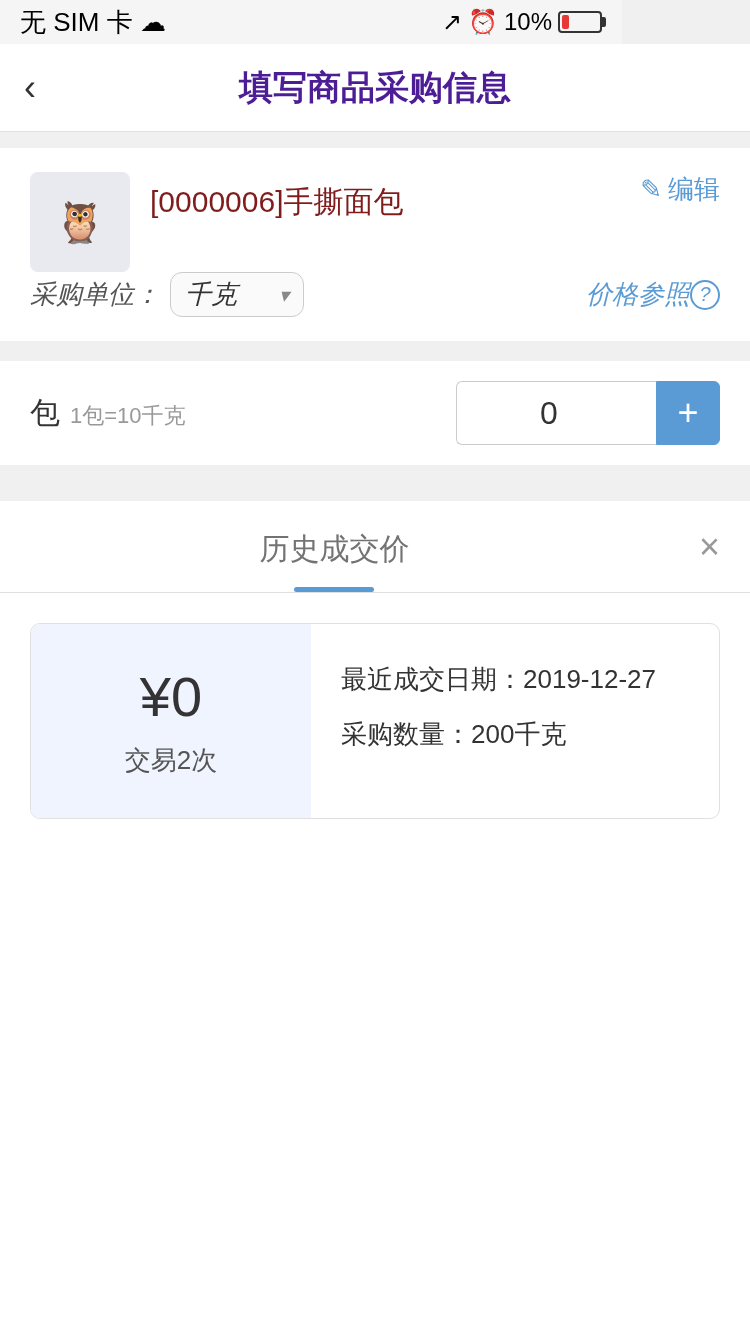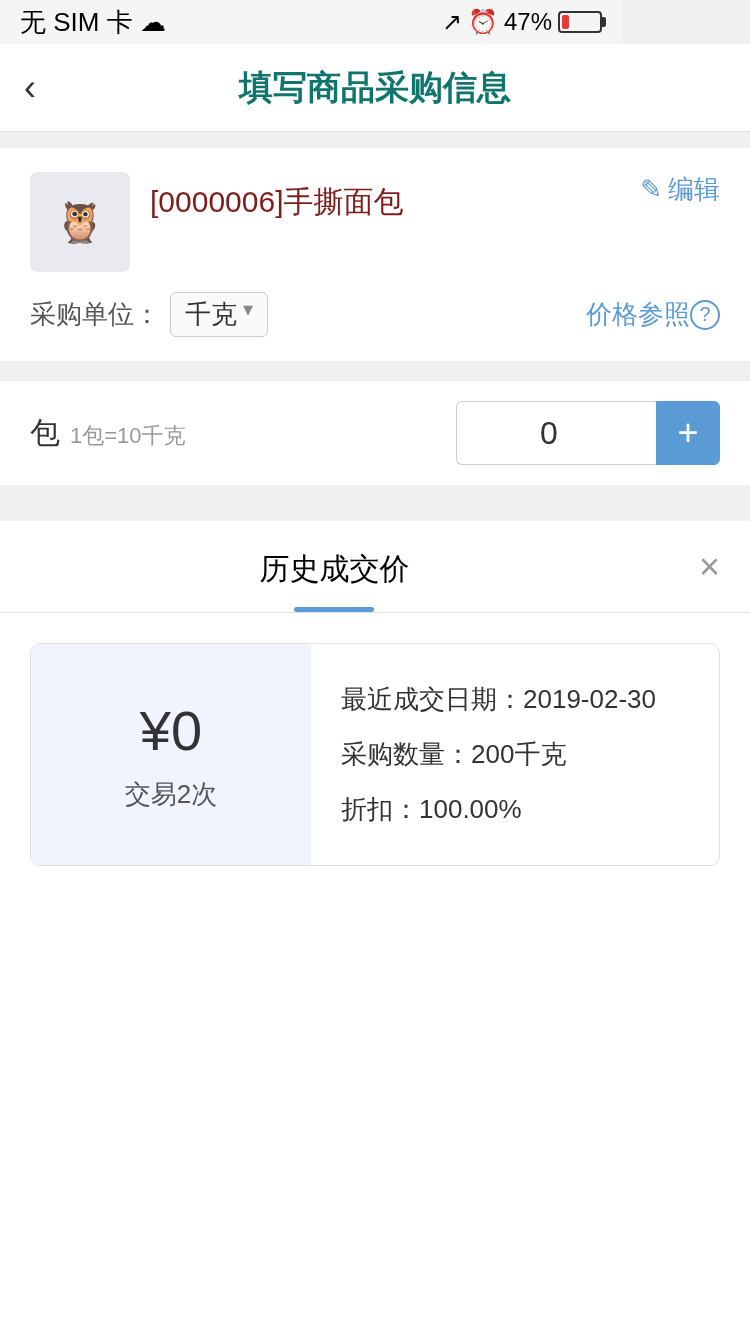--- a/index.html
+++ b/index.html
@@ -69,21 +69,21 @@
     .nav-back {
       position: absolute;
       left: 24px;
       font-size: 36px;
       color: #333;
       cursor: pointer;
     }
     .nav-title {
       font-size: 34px;
       font-weight: 600;
-      color: #0f766e;
+      color: #4c1d95;
     }
 
     
     .product-card {
       background: #fff;
       margin-top: 16px;
       padding: 24px 30px;
     }
     .product-header {
       display: flex;
@@ -121,34 +121,35 @@
       display: flex;
       align-items: center;
       gap: 6px;
       cursor: pointer;
       white-space: nowrap;
     }
     .product-unit-row {
       display: flex;
       align-items: center;
       justify-content: space-between;
-      margin-top: 20px;
+      font-style: italic;
     }
     .unit-label { font-size: 26px; color: #555; }
     .unit-select {
       display: inline-flex;
-      align-items: flex-start;
+      align-items: center;
       border: 1px solid #ccc;
-      border-radius: 6px;
+      border-radius: 12px;
       padding: 4px 14px;
       font-size: 26px;
       color: #333;
       margin-left: 10px;
       background: #fafafa;
       cursor: pointer;
+      gap: 36px;
     }
     .unit-select-arrow { margin-left: 6px; font-size: 20px; color: #888; }
     .price-ref-btn {
       color: #5b9bd5;
       font-size: 26px;
       display: flex;
       align-items: center;
       cursor: pointer;
     }
     .price-ref-circle {
@@ -231,21 +232,21 @@
     .tab-item {
       flex: 1;
       text-align: center;
       padding: 28px 0 22px;
       font-size: 30px;
       color: #555;
       cursor: pointer;
       position: relative;
     }
     .tab-item.active {
-      color: #000000;
+      color: #737373;
       font-weight: 500;
     }
     .tab-item.active::after {
       content: '';
       position: absolute;
       bottom: 0;
       left: 50%;
       transform: translateX(-50%);
       width: 80px;
       height: 5px;
@@ -314,21 +315,21 @@
 </head>
 <body>
 
 <div class="status-bar">
   <div class="status-left">
     <span>无 SIM 卡 ☁</span>
   </div>
   <div class="status-right">
     <span>↗</span>
     <span>⏰</span>
-    <span>47%</span>
+    <span>10%</span>
     <div class="battery">
       <div class="battery-fill"></div>
     </div>
   </div>
 </div>
 
 <div class="nav-bar">
   <div class="nav-back">‹</div>
   <div class="nav-title">填写商品采购信息</div>
 </div>
@@ -385,26 +386,23 @@
   <div class="tab-content">
     <div class="price-card">
       <div class="price-card-left">
         <div>
           <span class="price-amount">¥0</span>
         </div>
         <div class="price-times">交易2次</div>
       </div>
       <div class="price-card-right">
         <div class="price-detail-row">
-          <span>最近成交日期：</span><span>2019-02-30</span>
+          <span>最近成交日期：</span><span>2019-12-27</span>
         </div>
         <div class="price-detail-row">
           <span>采购数量：</span><span>200千克</span>
         </div>
-        <div class="price-detail-row">
-          <span>折扣：</span><span>100.00%</span>
-        </div>
       </div>
     </div>
   </div>
 </div>
 
 <div class="bottom-space"></div>
 
 </body></html>

